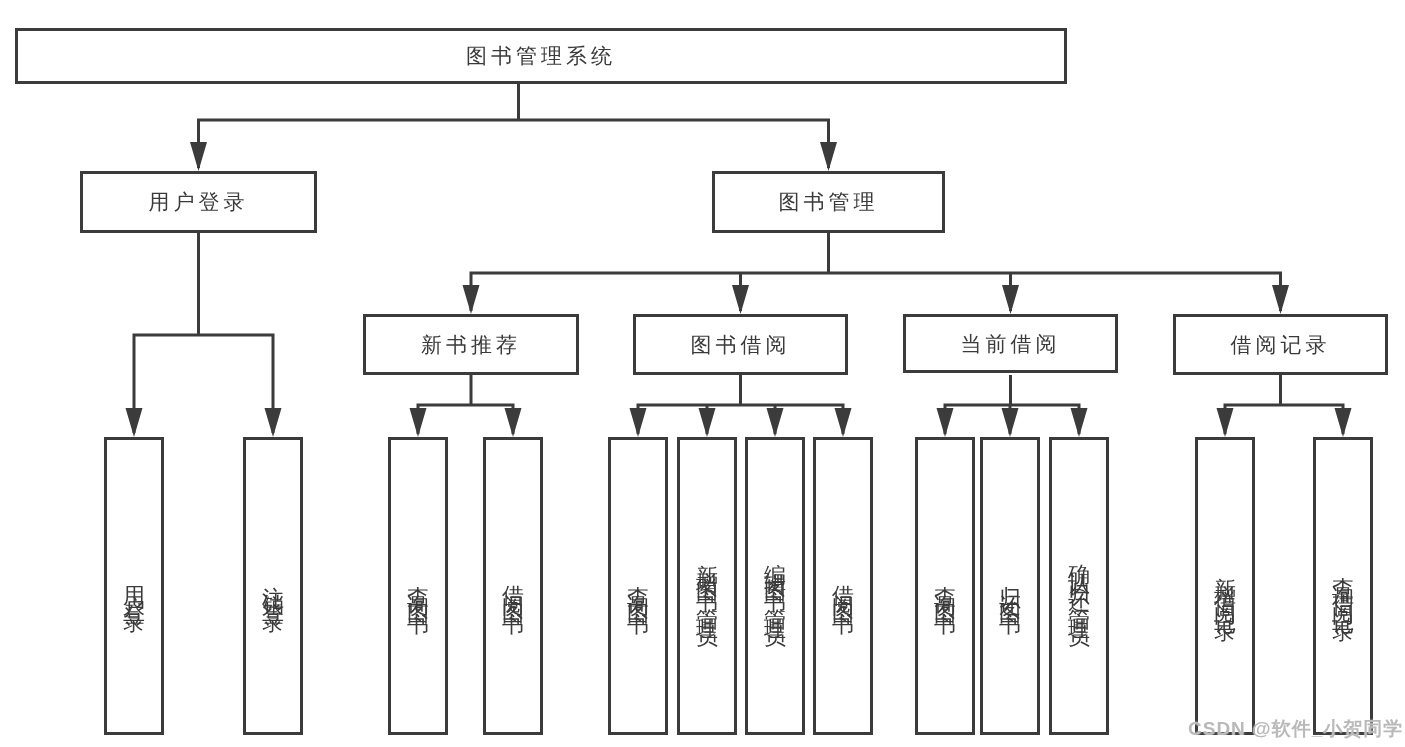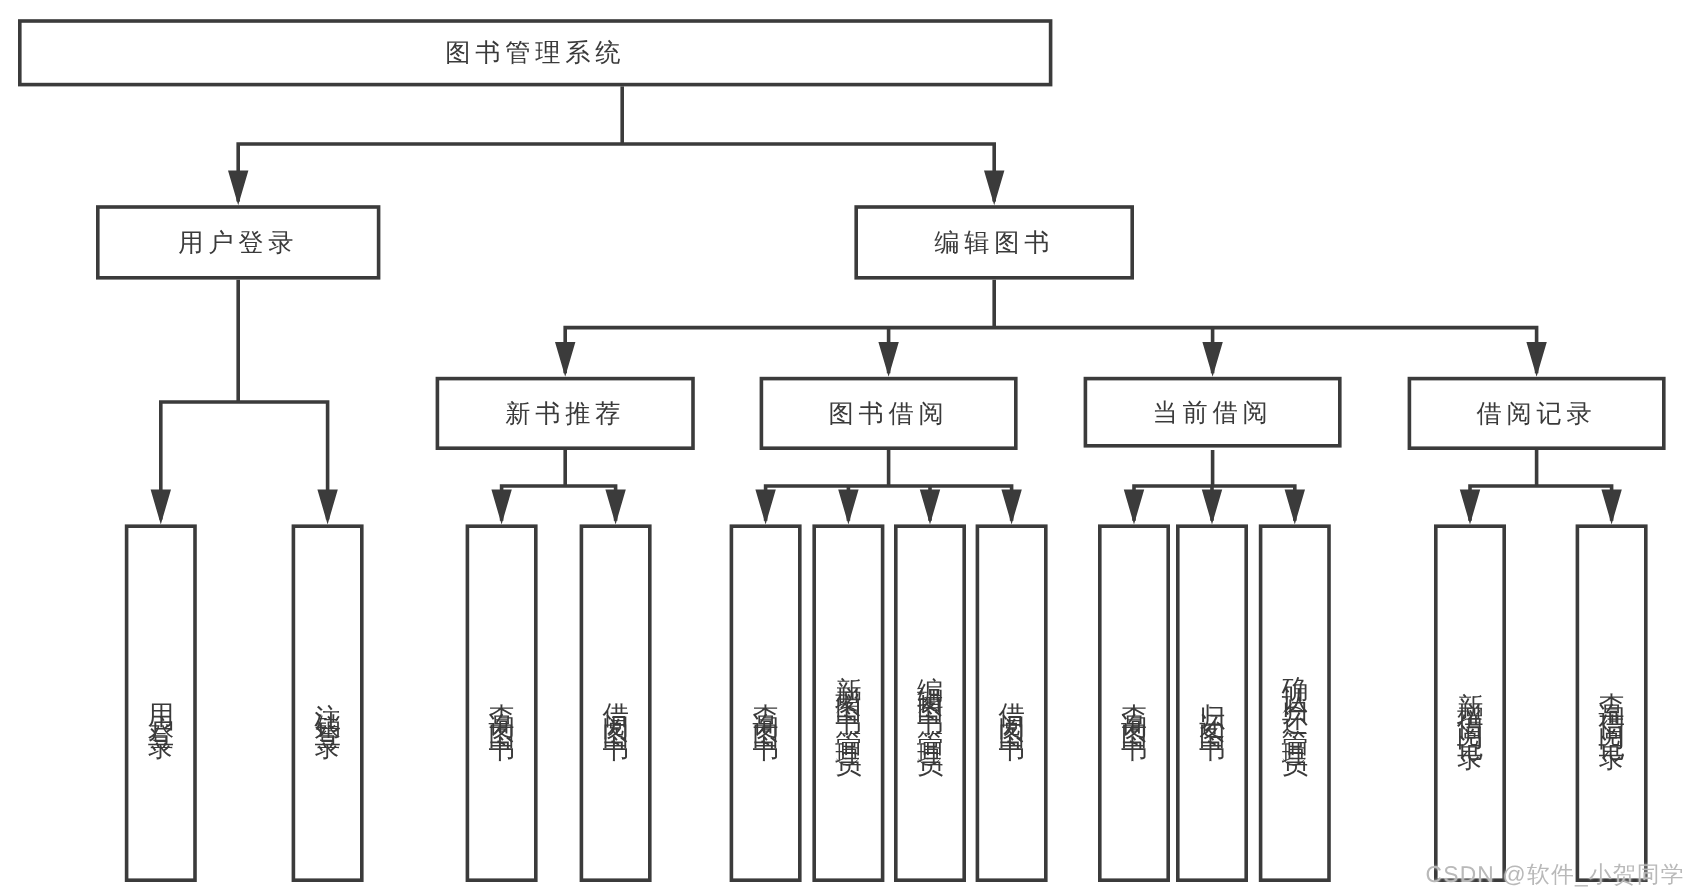--- a/index.html
+++ b/index.html
@@ -26,21 +26,21 @@
     border:3px solid var(--line);display:flex;align-items:center;justify-content:center;
     top:437px;width:60px;height:298px;z-index:1;
   }
   .leaf span{
     writing-mode:vertical-rl;text-orientation:mixed;line-height:1.1;
     color:var(--text);font-size:22px;letter-spacing:9px;white-space:nowrap;
   }
   #watermark{
     position:absolute;left:1188px;top:716px;z-index:3;
     font-size:19px;letter-spacing:1px;color:var(--wm);
-    text-shadow:0 0 2px rgba(255,255,255,0.9);white-space:nowrap;
+    text-shadow:0 0 2px rgba(255,255,255,0.9);white-space:nowrap;font-weight:bold;
   }
 </style>
 </head>
 <body>
 
 <div id="canvas">
 
   <svg id="connectors" width="1405" height="747" viewBox="0 0 1405 747" aria-hidden="true">
     <path class="lines" d="
       M518.5 68 V121.5
@@ -77,29 +77,29 @@
       M698.5 408h17l-8.5 29z
       M766.5 408h17l-8.5 29z
       M834.5 408h17l-8.5 29z
       M936.5 408h17l-8.5 29z
       M1001.5 408h17l-8.5 29z
       M1070.5 408h17l-8.5 29z
       M1216.5 408h17l-8.5 29z
       M1334.5 408h17l-8.5 29z"></path>
   </svg>
 
-  <div class="box" style="left:15px;top:16px;width:862px;height:56px;">
+  <div class="box" style="left:15px;top:28px;width:1052px;height:56px;">
     <span>图书管理系统</span>
   </div>
 
   <div class="box" style="left:80px;top:171px;width:237px;height:62px;">
     <span>用户登录</span>
   </div>
   <div class="box" style="left:712px;top:171px;width:233px;height:62px;">
-    <span>编辑图书</span>
+    <span>图书管理</span>
   </div>
 
   <div class="box" style="left:363px;top:314px;width:216px;height:61px;text-align:center;">
     <span>新书推荐</span>
   </div>
   <div class="box" style="left:633px;top:314px;width:215px;height:61px;">
     <span>图书借阅</span>
   </div>
   <div class="box" style="left:903px;top:314px;width:215px;height:59px;">
     <span>当前借阅</span>

